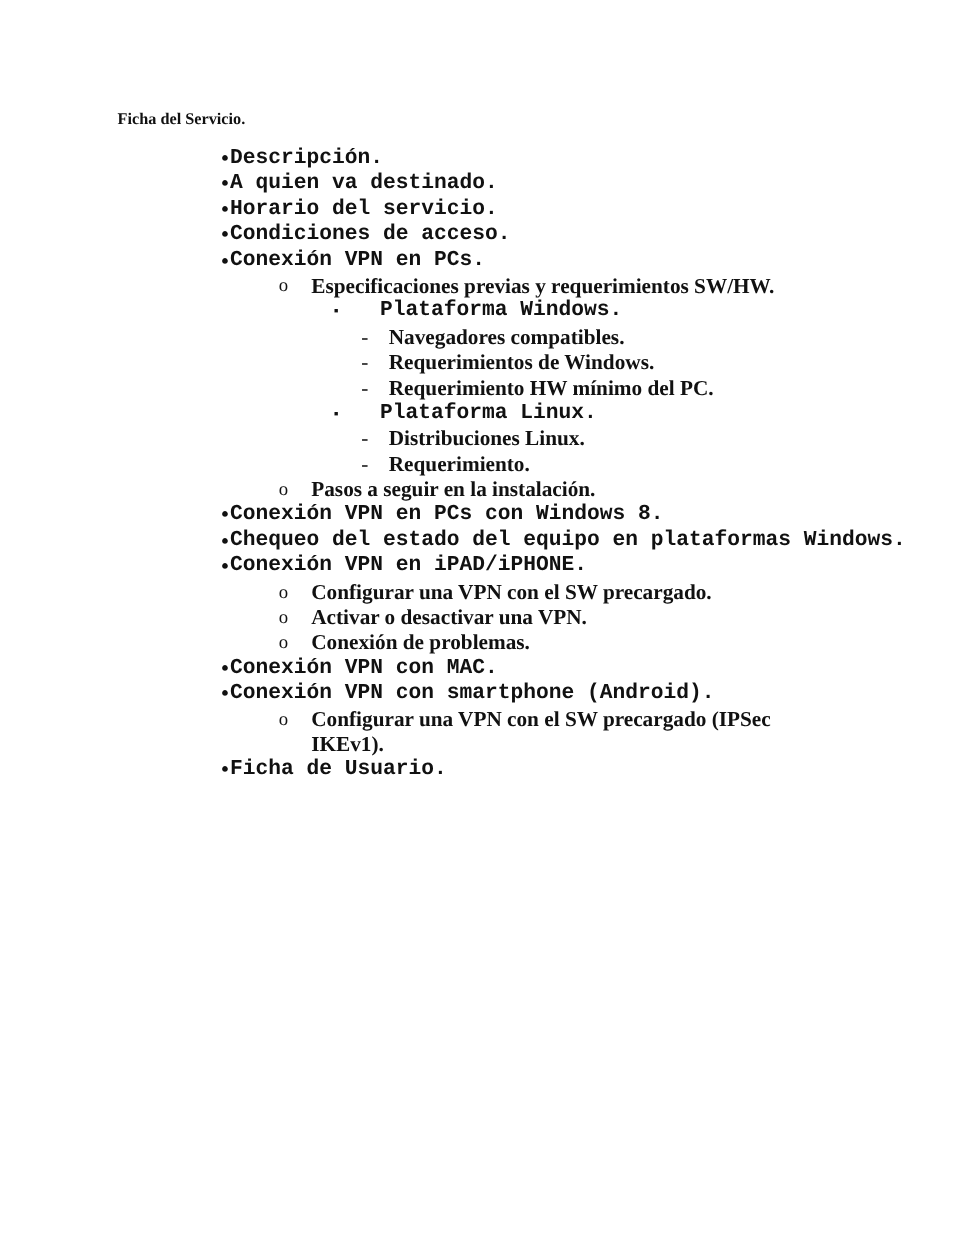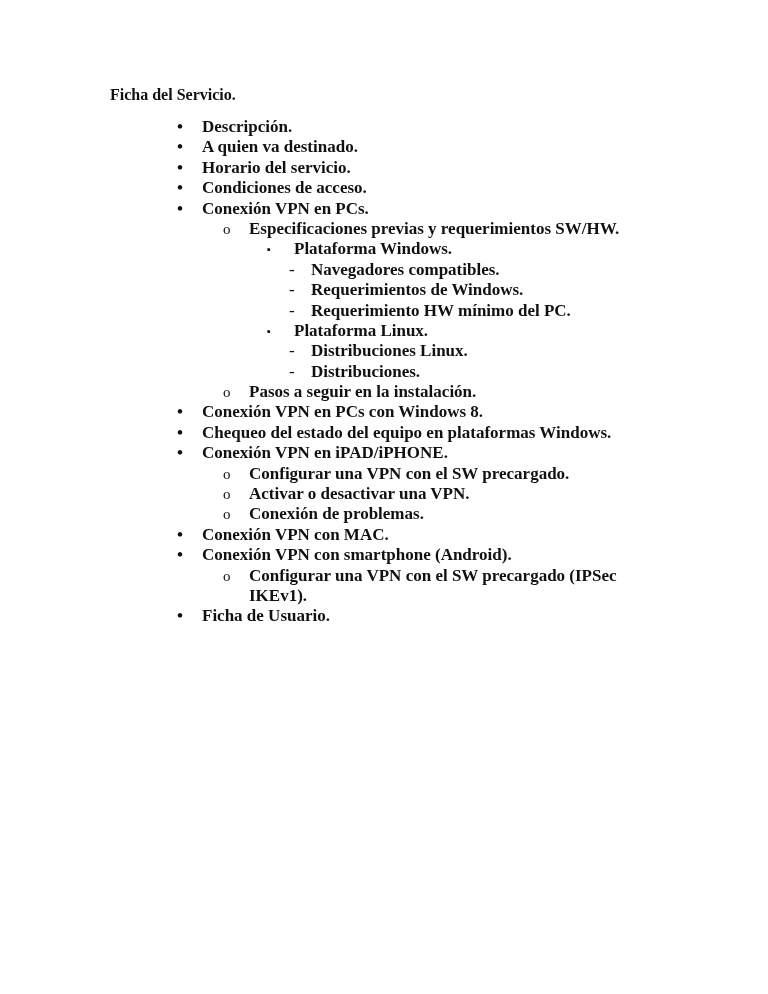--- a/index.html
+++ b/index.html
@@ -12,24 +12,24 @@
       height: 994px;
       position: relative;
       overflow: hidden;
       font-family: "Liberation Serif", "DejaVu Serif", serif;
       font-weight: bold;
       font-size: 17px;
       color: #111111;
     }
     .doc-title {
       position: absolute;
-      left: 110px;
+      left: 94px;
       top: 85px;
       margin: 0;
-      font-size: 16px;
+      font-size: 13px;
       font-weight: bold;
       line-height: 20px;
     }
     .outline {
       position: absolute;
       left: 0;
       top: 117px;
       width: 768px;
     }
     .row {
@@ -41,27 +41,27 @@
     .row .marker {
       position: absolute;
       display: inline-block;
       text-align: left;
     }
     .row .text {
       position: absolute;
     }
     
     .l1 .marker { left: 177px; font-size: 17px; }
-    .l1 .text { left: 202px; }
+    .l1 .text { left: 184px; font-family: Liberation Mono, monospace; }
     
     .l2 .marker { left: 223px; font-size: 15px; font-weight: normal; }
     .l2 .text { left: 249px; }
     
     .l3 .marker { left: 267px; font-size: 11px; }
-    .l3 .text { left: 294px; }
+    .l3 .text { left: 304px; font-family: Liberation Mono, monospace; }
     
     .l4 .marker { left: 289px; font-weight: normal; }
     .l4 .text { left: 311px; text-align: center; }
     
     .cont .text { left: 249px; }
   </style>
 </head>
 <body>
 
 <h1 class="doc-title">Ficha del Servicio.</h1>
@@ -110,21 +110,21 @@
   <div class="row l3">
     <span class="marker">▪</span>
     <span class="text">Plataforma Linux.</span>
   </div>
   <div class="row l4">
     <span class="marker">-</span>
     <span class="text">Distribuciones Linux.</span>
   </div>
   <div class="row l4">
     <span class="marker">-</span>
-    <span class="text">Distribuciones.</span>
+    <span class="text">Requerimiento.</span>
   </div>
   <div class="row l2">
     <span class="marker">o</span>
     <span class="text">Pasos a seguir en la instalación.</span>
   </div>
   <div class="row l1">
     <span class="marker">•</span>
     <span class="text">Conexión VPN en PCs con Windows 8.</span>
   </div>
   <div class="row l1">

